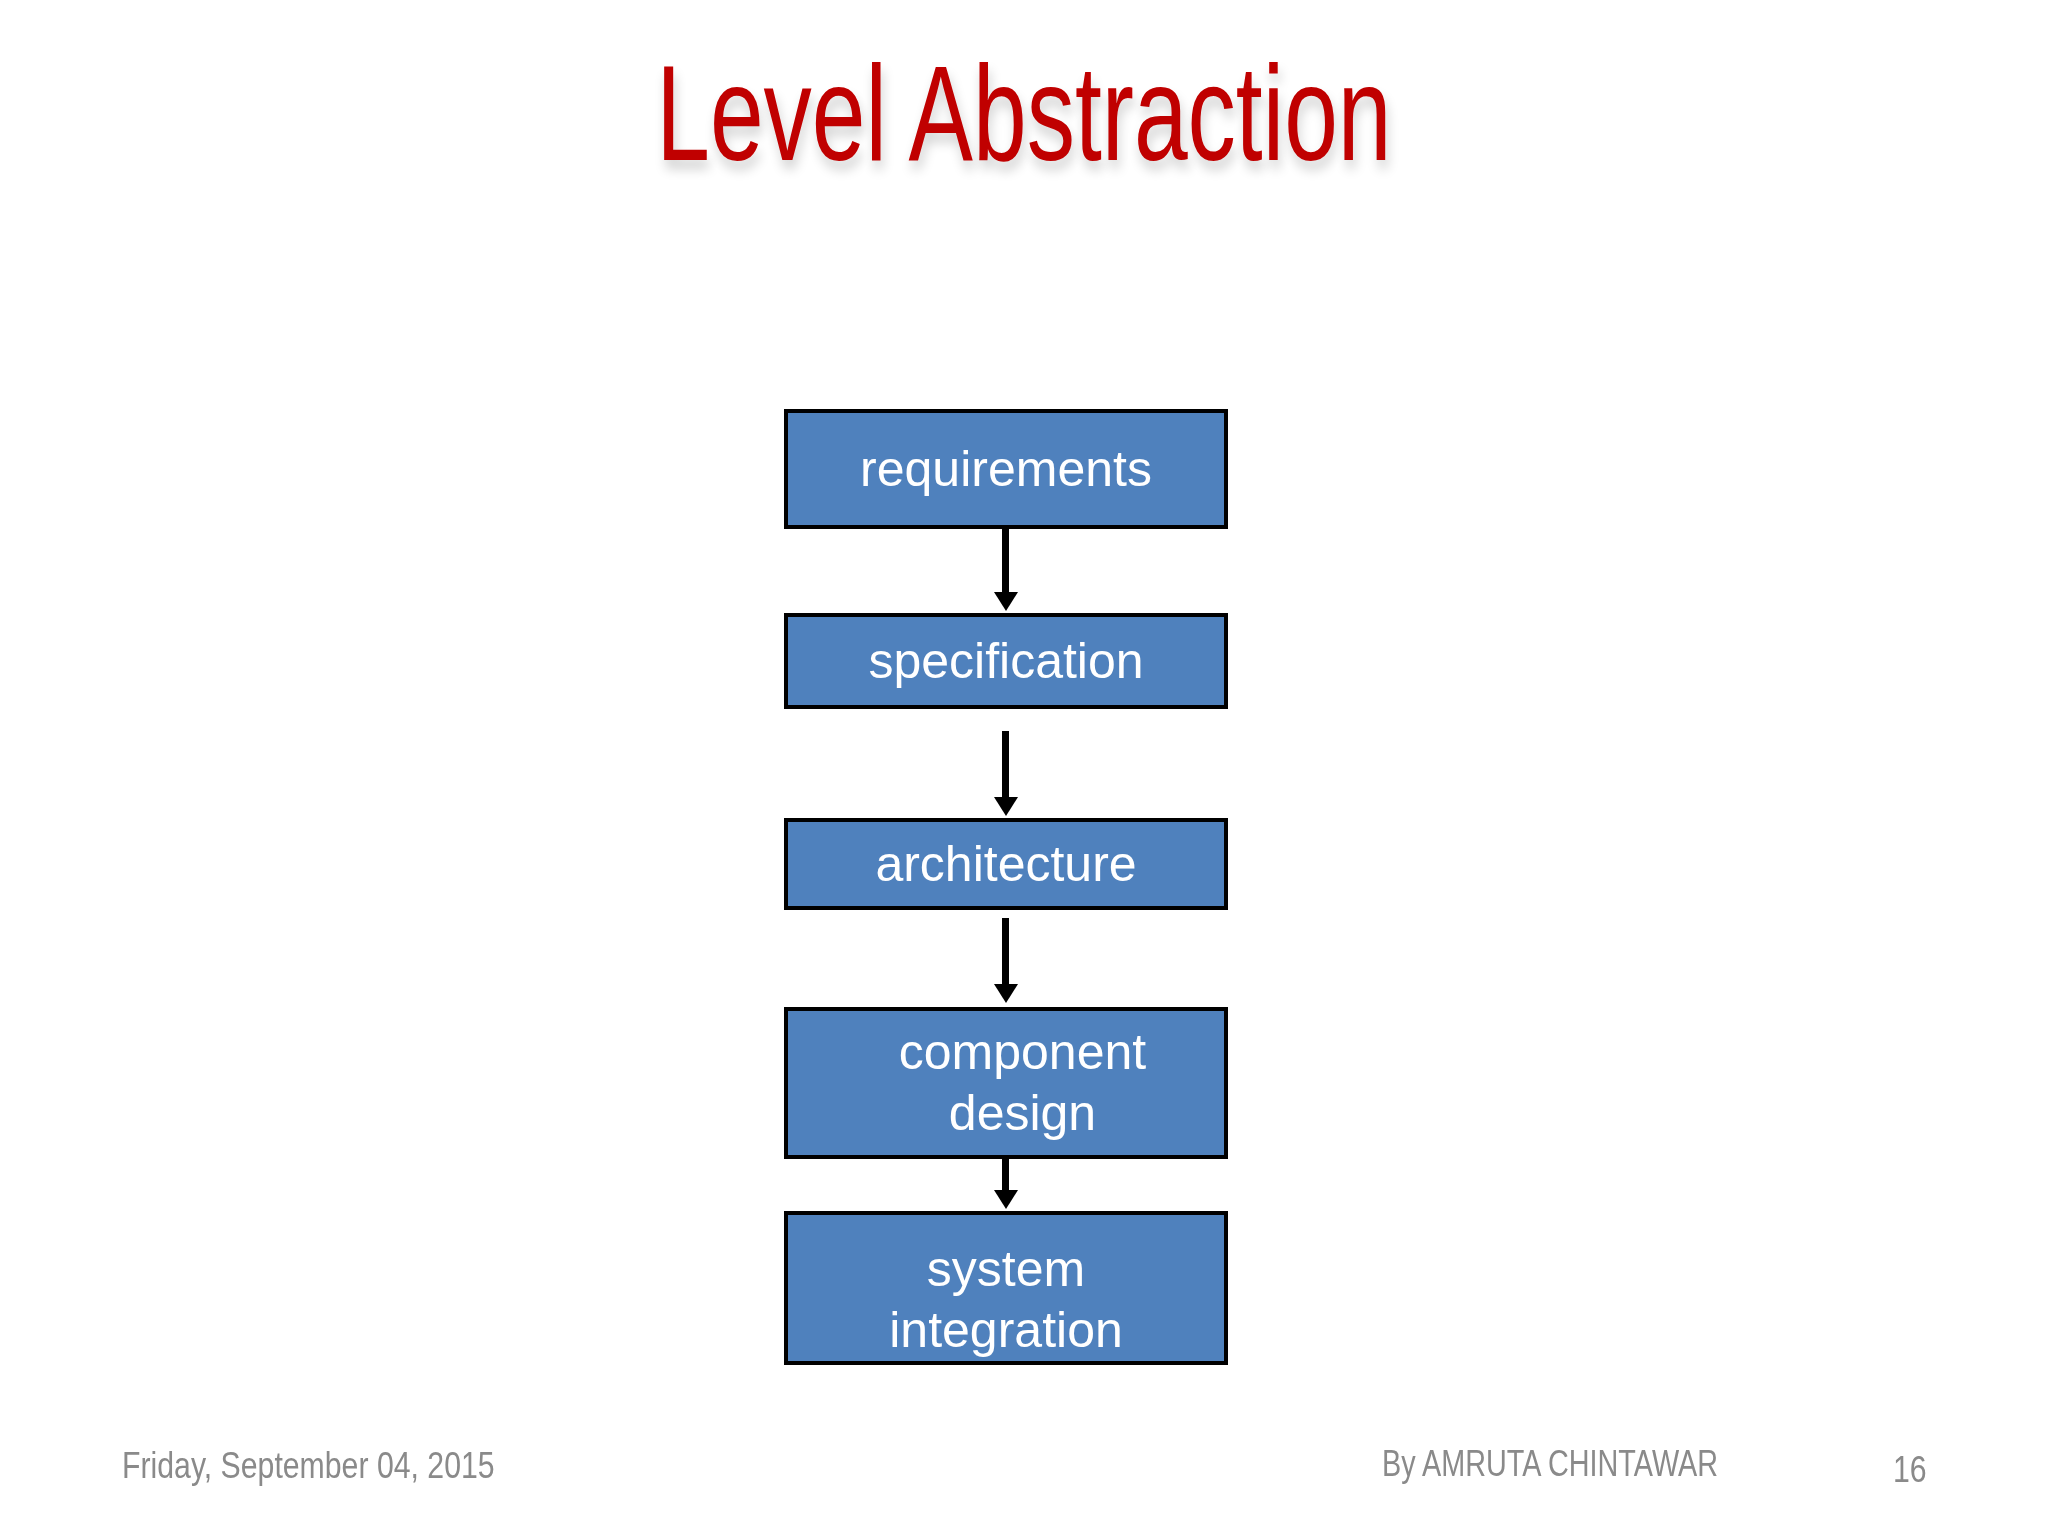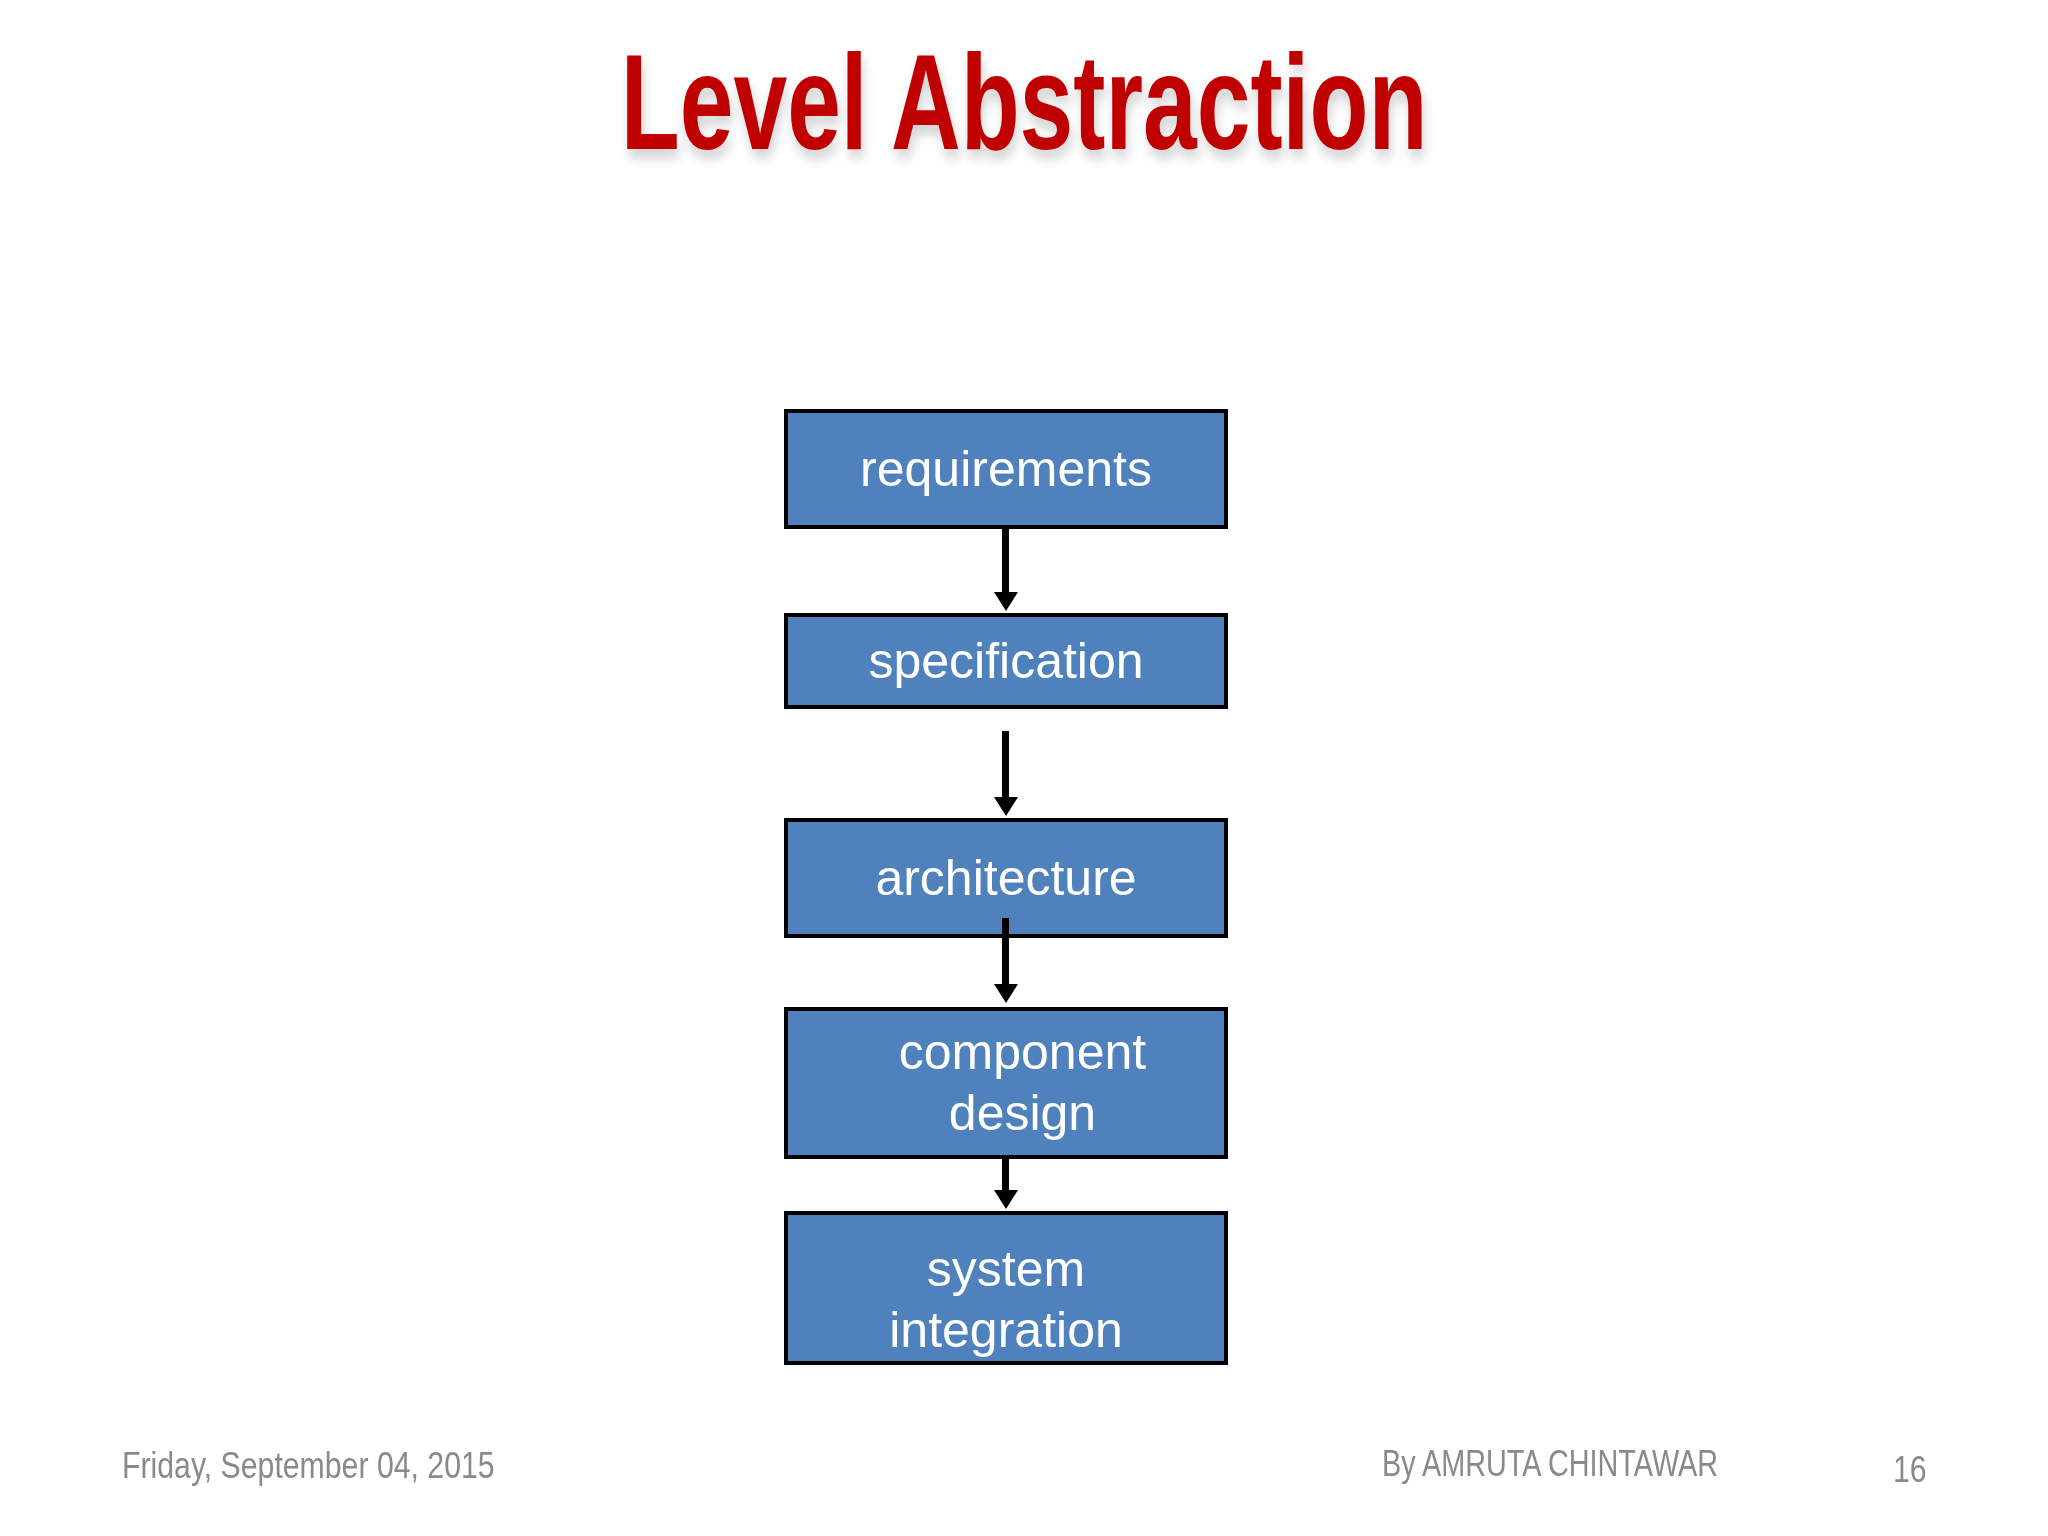--- a/index.html
+++ b/index.html
@@ -7,29 +7,29 @@
   .slide {
     position: relative;
     width: 2048px;
     height: 1536px;
     background: #ffffff;
     overflow: hidden;
     font-family: "Liberation Sans", "DejaVu Sans", sans-serif;
   }
   .slide-title {
     position: absolute;
-    top: 32px;
+    top: 43px;
     left: 0;
     width: 2048px;
     height: 140px;
     line-height: 140px;
     margin: 0;
     text-align: center;
     font-size: 136px;
-    font-weight: 700;
+    font-weight: 400;
     color: var(--title-color, #c00000);
     white-space: nowrap;
   }
   .slide-title .squeeze {
     display: inline-block;
     transform: scaleX(0.71);
     transform-origin: 50% 50%;
     text-shadow: 3px 9px 14px rgba(0,0,0,0.18);
   }
   .flow-box {
@@ -84,21 +84,21 @@
 <div class="slide">
 
   <h1 class="slide-title"><span class="squeeze">Level Abstraction</span></h1>
 
   <div class="flow-box" style="top:409px;height:120px;">
     <span class="box-label">requirements</span>
   </div>
   <div class="flow-box" style="top:613px;height:96px;">
     <span class="box-label">specification</span>
   </div>
-  <div class="flow-box" style="top:818px;height:120px;justify-content:center;">
+  <div class="flow-box" style="top:818px;height:92px;justify-content:center;">
     <span class="box-label">architecture</span>
   </div>
   <div class="flow-box" style="top:1007px;height:152px;padding-left:33px;">
     <span class="box-label">component design</span>
   </div>
   <div class="flow-box" style="top:1211px;height:154px;align-items:flex-end;">
     <span class="box-label">system integration</span>
   </div>
 
   <div>

